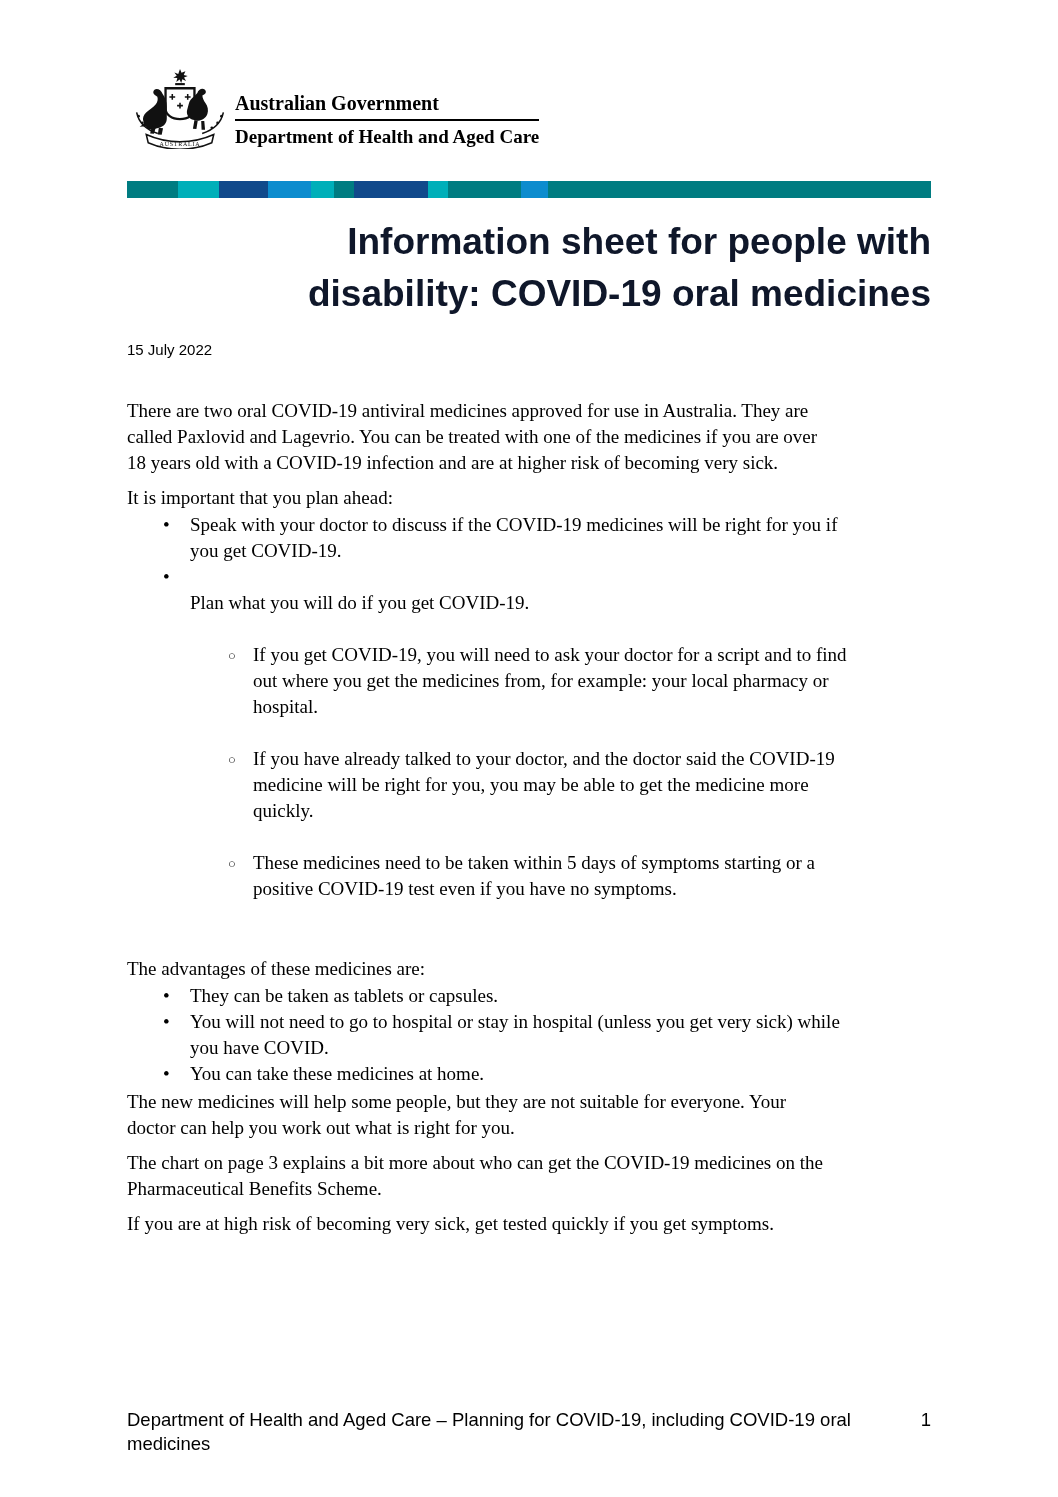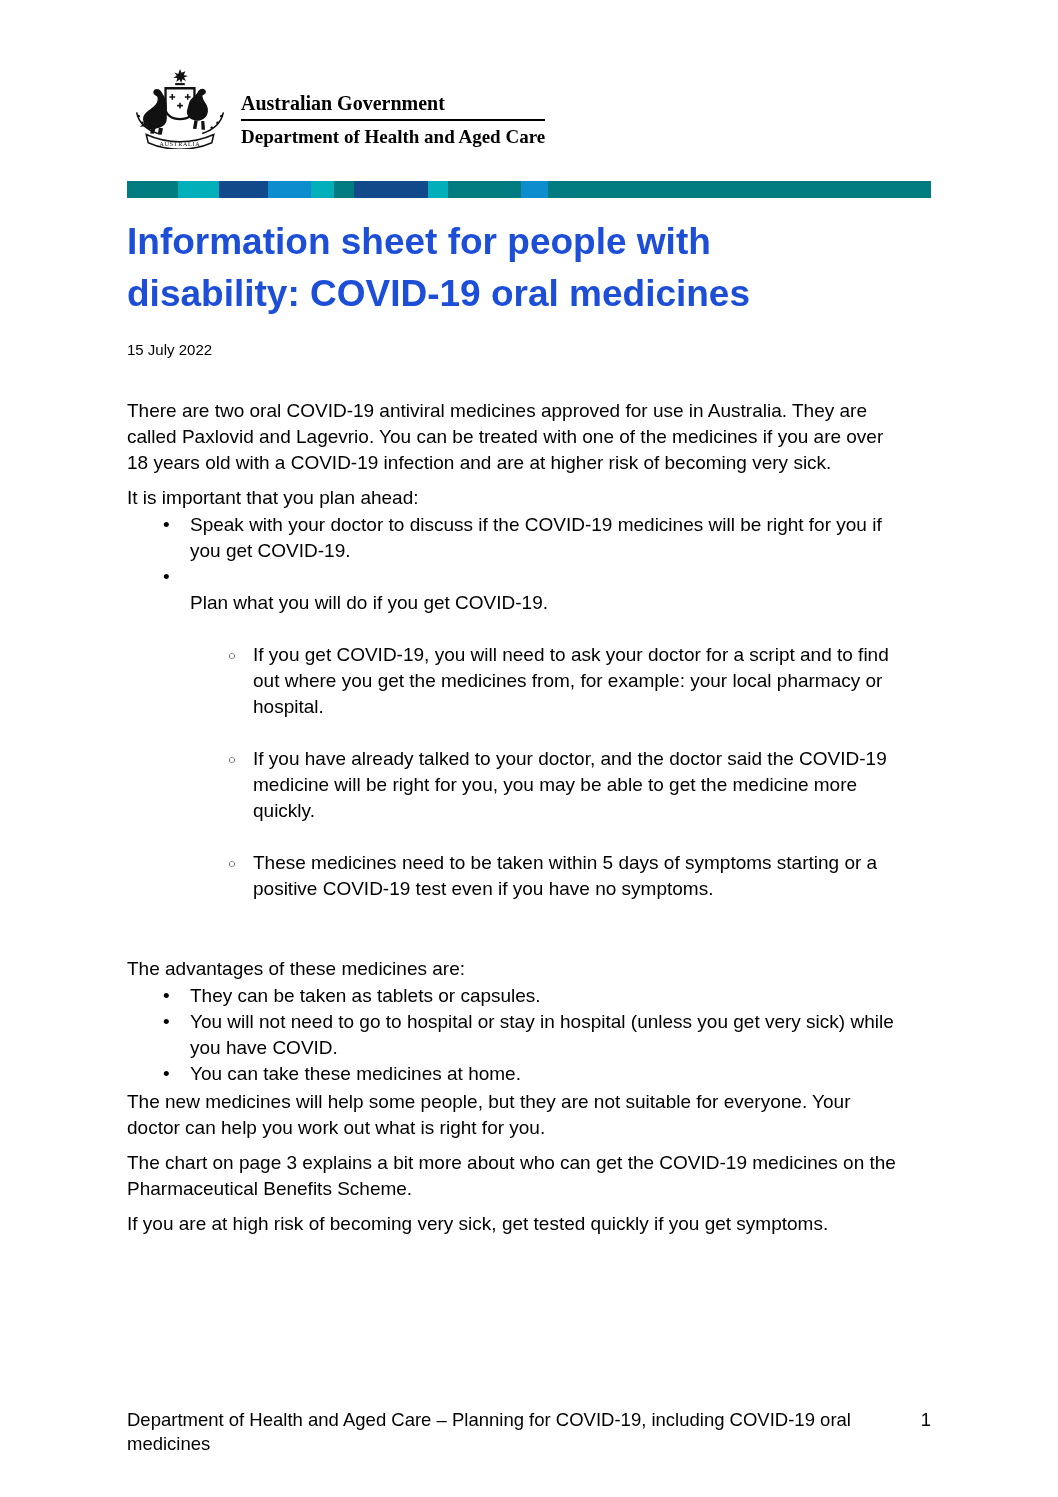--- a/index.html
+++ b/index.html
@@ -1,35 +1,35 @@
 <!DOCTYPE html>
 <html><head>
 <meta charset="utf-8">
 <style>
   html,body{margin:0;padding:0;}
   body{
     width:1058px;height:1497px;position:relative;background:#ffffff;
     font-family:"Liberation Sans",sans-serif;color:#000;overflow:hidden;
   }
   
-  .masthead{display:flex;align-items:flex-start;gap:6px;padding:68px 0 0 127px;}
+  .masthead{display:flex;align-items:flex-start;padding:68px 0 0 127px;}
   .crest{flex:0 0 auto;}
   .crest-text{margin-top:24px;margin-left:2px;}
   .gov-name{font-family:"Liberation Serif",serif;font-weight:bold;font-size:20px;line-height:1.15;}
   .gov-rule{height:2px;background:#000;margin:4px 0 5px;}
   .dept-name{font-family:"Liberation Serif",serif;font-weight:bold;font-size:19px;line-height:1.15;}
   
   .accent-bar{display:flex;height:17px;width:804px;margin:28px 0 0 127px;}
   .bar-seg{height:100%;}
   
   .content{padding:0 127px;}
   .doc-title{margin:18px 0 0;font-size:37px;line-height:52px;font-weight:bold;color:#3B4A7E;}
   .doc-date{margin:17px 0 0;font-size:15px;line-height:26px;}
   
-  .body-copy{margin-top:35px;font-size:19px;line-height:26px;width:815px;}
+  .body-copy{margin-top:35px;font-size:19px;line-height:26px;width:815px;font-family:Liberation Serif, serif;}
   .body-copy p{margin:0 0 9px;white-space:pre-line;}
   .body-copy p.tight{margin-bottom:1px;}
   ul{list-style:none;margin:0 0 2px;padding:0;}
   li{position:relative;white-space:pre-line;}
   li.l1{padding-left:63px;}
   li.l1::before{content:"\2022";position:absolute;left:36px;top:0;}
   ul.sub{margin:0;}
   ul.sub li.l2{padding-left:63px;}
   ul.sub li.l2::before{content:"\25CB";position:absolute;left:38px;top:1px;font-size:13px;}
   a.doc-link{text-decoration:underline;cursor:pointer;white-space:pre-line;}
@@ -87,21 +87,21 @@
     <div class="bar-seg" style="flex-grow: 20; background: rgb(0, 124, 129);"></div>
     <div class="bar-seg" style="flex-grow: 74; background: rgb(17, 73, 139);"></div>
     <div class="bar-seg" style="flex-grow: 20; background: rgb(0, 175, 185);"></div>
     <div class="bar-seg" style="flex-grow: 73; background: rgb(0, 124, 129);"></div>
     <div class="bar-seg" style="flex-grow: 27; background: rgb(13, 140, 206);"></div>
     <div class="bar-seg" style="flex-grow: 383; background: rgb(0, 124, 129);"></div>
   </div>
 
 <div class="content">
 
-  <h1 class="doc-title" style="color: #1d4ed8;"><span>Information sheet for people with</span><br><span>disability: COVID-19 oral medicines</span></h1>
+  <h1 class="doc-title" style="color: #0f172a; text-align: right;"><span>Information sheet for people with</span><br><span>disability: COVID-19 oral medicines</span></h1>
 
   <div class="doc-date">15 July 2022</div>
 
   <div class="body-copy">
 
     <p>There are two oral COVID-19 antiviral medicines approved for use in Australia. They are
 called Paxlovid and Lagevrio. You can be treated with one of the medicines if you are over
 18 years old with a COVID-19 infection and are at higher risk of becoming very sick.</p>
 
     <p class="tight">It is important that you plan ahead:</p>

